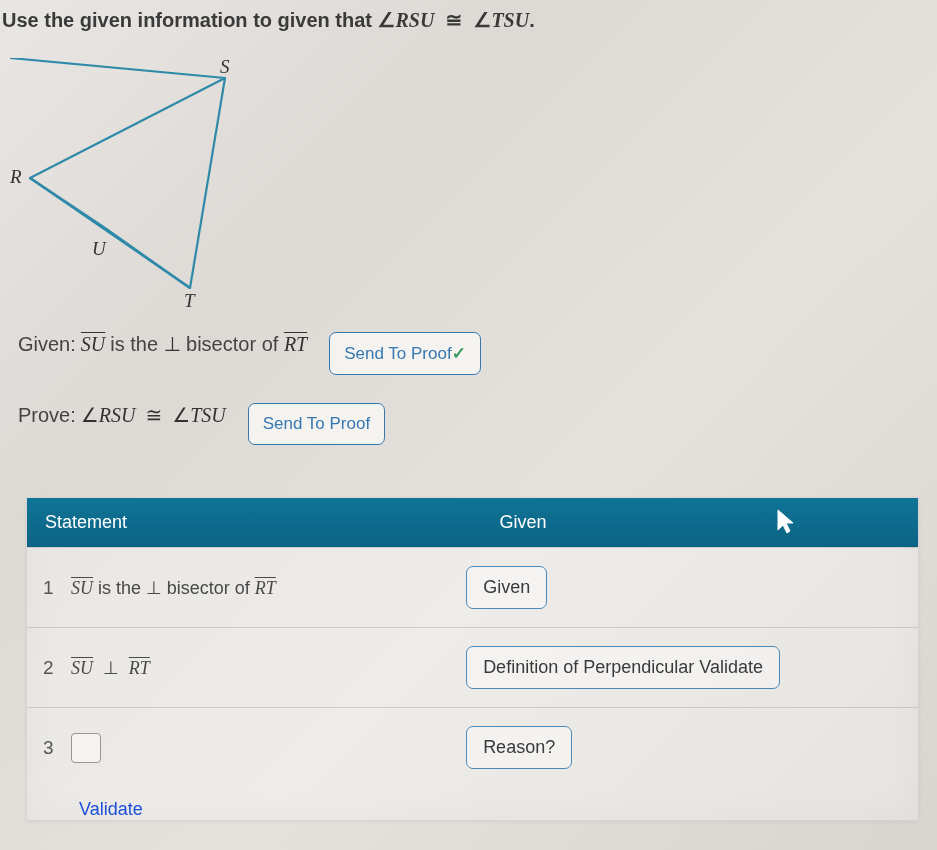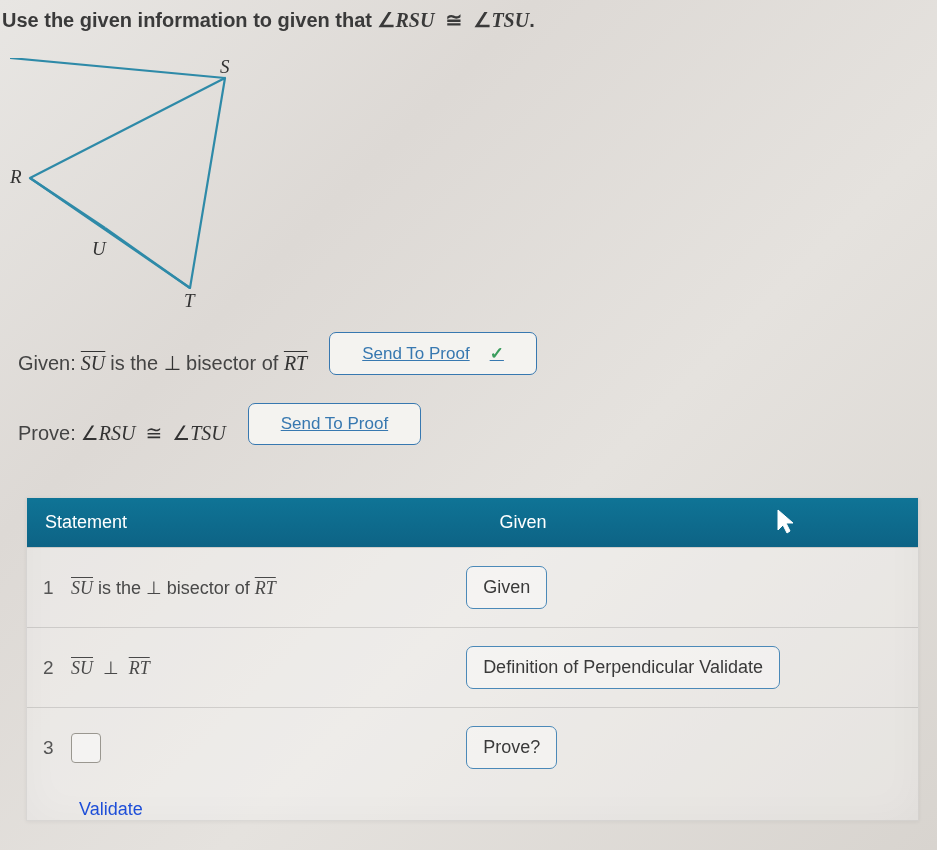--- a/index.html
+++ b/index.html
@@ -44,39 +44,38 @@
     font-style: italic;
     font-family: Georgia, serif;
     font-size: 19px;
     color: #333;
   }
   .given-prove {
     padding: 10px 10px 16px 18px;
   }
   .gp-row {
     display: flex;
-    align-items: flex-end;
+    align-items: flex-start;
     gap: 22px;
     margin-bottom: 28px;
     font-size: 20px;
   }
   .gp-row .label-text { font-family: 'Helvetica Neue', Arial, sans-serif; color:#444; }
   .send-btn {
     font-family: 'Helvetica Neue', Arial, sans-serif;
     font-size: 17px;
     color: #3778b0;
     background: #f4f3f0;
     border: 1.5px solid #3778b0;
     border-radius: 7px;
-    padding: 10px 32px;
+    padding: 10px 14px;
     display: inline-flex;
     align-items: center;
-    gap: 20px;
+    gap: 0;
     cursor: pointer;
-    text-decoration: underline;
   }
   .check { color: #3a9d5d; font-weight: bold; }
   .proof-table {
     margin: 8px 18px 0 26px;
     border: 1px solid rgba(0,0,0,0.08);
     background: rgba(255,255,255,0.35);
     box-shadow: 0 1px 4px rgba(0,0,0,0.05), inset 0 0 40px rgba(0,0,0,0.03);
   }
   .thead {
     background: #0e6c8f;
@@ -229,20 +228,20 @@
         <span class="reason-chip" style="padding:10px 16px;">Definition of Perpendicular Validate</span>
       </div>
     </div>
 
     <div class="trow">
       <div class="num">3</div>
       <div class="stmt">
         <span class="empty-box"></span>
       </div>
       <div class="reason">
-        <span class="reason-chip">Prove?</span>
+        <span class="reason-chip">Reason?</span>
       </div>
     </div>
 
     <div class="validate">Validate</div>
   </div>
 
 </div>
 
 </body></html>

